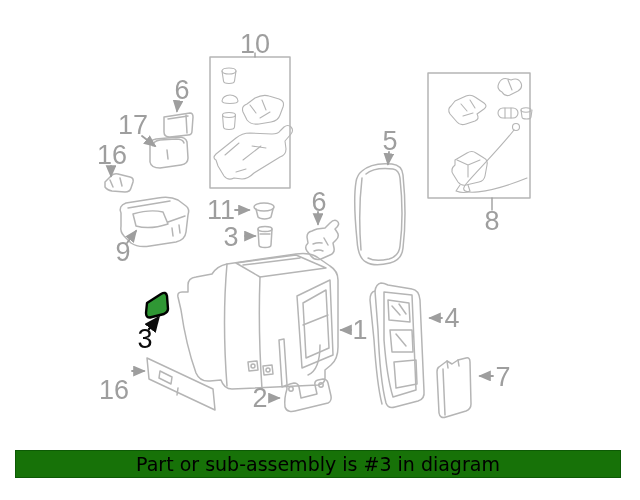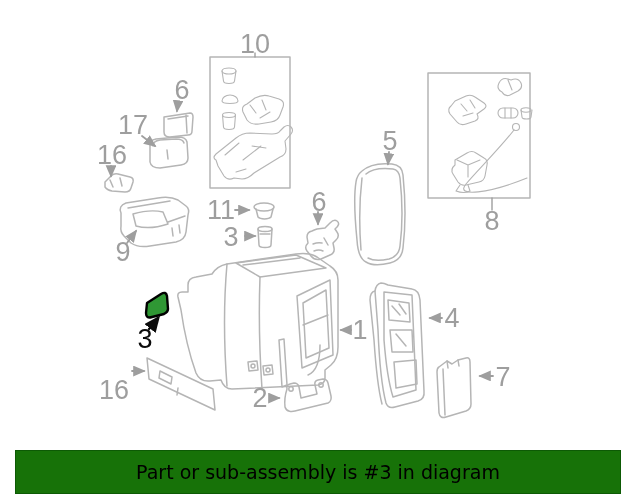--- a/index.html
+++ b/index.html
@@ -20,21 +20,21 @@
   .part.thin{stroke-width:1.1;}
   .leader{stroke:var(--label-gray);stroke-width:1.8;fill:none;stroke-linecap:round;}
   .leader.plain{stroke-width:1.4;}
   .hl-part{fill:var(--highlight-green);stroke:var(--highlight-outline);
            stroke-width:2.4;stroke-linejoin:round;}
   .hl-leader{stroke:var(--highlight-outline);stroke-width:2.2;fill:none;stroke-linecap:round;}
   .callout{position:absolute;transform:translate(-50%,-50%);
            font-size:27px;line-height:1;color:var(--label-gray);
            user-select:none;cursor:pointer;}
   .callout.highlight{color:#0b0b0b;}
-  .banner{position:absolute;left:15px;top:450px;width:606px;height:44px;
+  .banner{position:absolute;left:15px;top:450px;width:606px;height:28px;
           background:var(--banner-bg);border:1px solid #0d5a05;box-sizing:border-box;
           display:flex;flex-direction:column;align-items:center;justify-content:center;
           font-family:"DejaVu Sans",sans-serif;font-size:19px;line-height:21px;
           color:var(--banner-text);text-align:center;}
 </style>
 </head>
 <body>
 
 <div class="page">
   <div class="stage">

